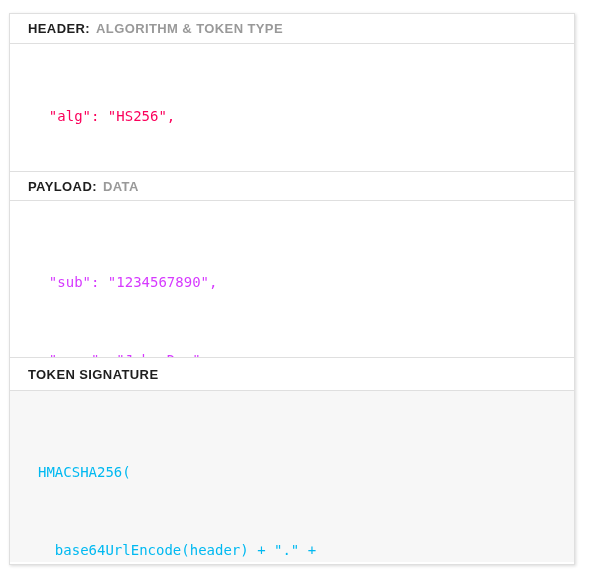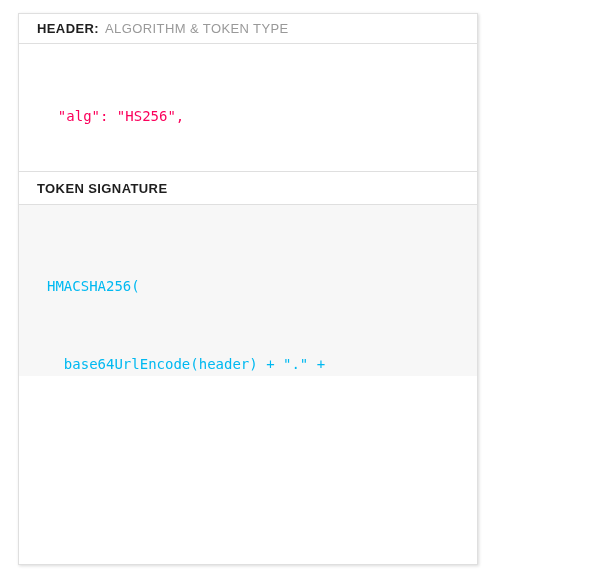--- a/index.html
+++ b/index.html
@@ -4,41 +4,41 @@
 <style>
   * { box-sizing: border-box; margin: 0; padding: 0; }
   html, body {
     width: 602px; height: 580px;
     background: #ffffff;
     font-family: "Liberation Sans", sans-serif;
     overflow: hidden;
   }
   .panel {
     position: absolute;
-    left: 18px; top: 13px;
-    width: 460px; height: 552px;
+    left: 9px; top: 13px;
+    width: 566px; height: 552px;
     background: #ffffff;
     border: 1px solid var(--border, #dfdfdf);
     box-shadow: 1px 1px 3px rgba(0,0,0,0.15);
   }
   .label-row {
     display: flex;
     align-items: center;
     gap: 6px;
     height: 30px;
     padding: 0 18px;
     border-bottom: 1px solid var(--border, #dfdfdf);
     font-size: 13px;
     letter-spacing: 0.4px;
     white-space: nowrap;
   }
   .label-row.verify { height: 34px; border-top: 1px solid var(--border, #dfdfdf); }
   .label-row.payload { border-top: 1px solid var(--border, #dfdfdf); }
   .lbl-dark { color: var(--label_dark, #1e1e1e); font-weight: 600; }
-  .lbl-gray { color: var(--label_gray, #999999); font-weight: 400; }
+  .lbl-gray { color: var(--label_gray, #999999); font-weight: 700; }
 
   .code {
     font-family: "DejaVu Sans Mono", "Liberation Mono", monospace;
     font-size: 14px;
     white-space: pre;
     padding: 12px 0 0 22px;
     overflow: hidden;
   }
   .code .line { display: block; }
   .header-code {
@@ -74,20 +74,32 @@
       <span class="lbl-dark">HEADER:</span>
       <span class="lbl-gray">ALGORITHM &amp; TOKEN TYPE</span>
     </div>
     <div class="code header-code">
       <span class="line">  "alg": "HS256",</span>
       
       
     </div>
   </section>
 
+  <section>
+    <div class="label-row payload">
+      <span class="lbl-dark">PAYLOAD:</span>
+      <span class="lbl-gray">DATA</span>
+    </div>
+    <div class="code payload-code">
+      <span class="line">  "sub": "1234567890",</span>
+      <span class="line">  "name": "John Doe",</span>
+      
+      
+    </div>
+  </section>
 
   <section>
     <div class="label-row verify">
       <span class="lbl-dark">TOKEN SIGNATURE</span>
     </div>
     <div class="sig-content">
       <span class="line">HMACSHA256(</span>
       <span class="line">  base64UrlEncode(header) + "." +</span>
       
       

